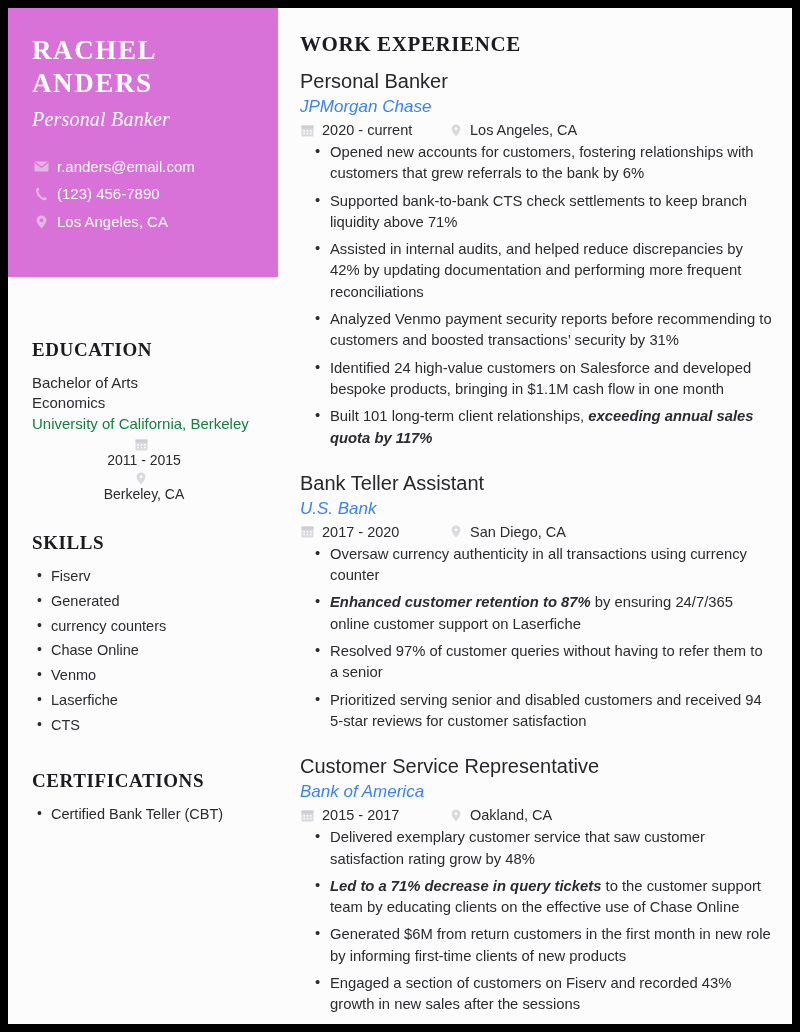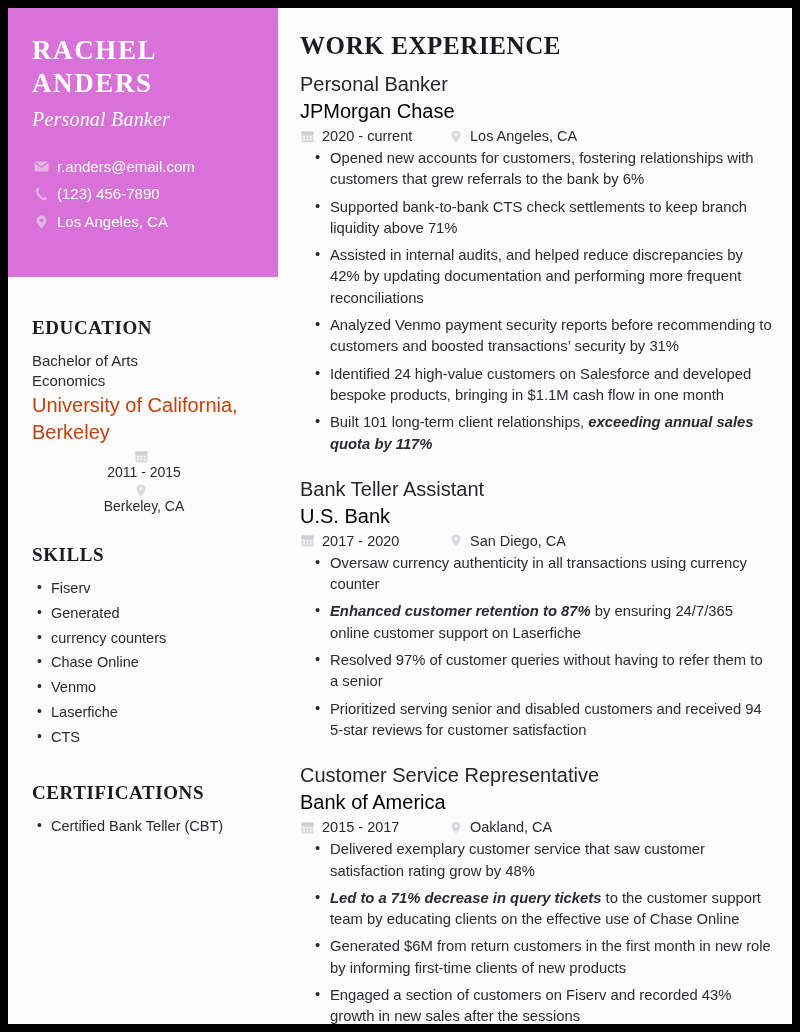--- a/index.html
+++ b/index.html
@@ -87,37 +87,38 @@
   .contact-item .ico svg { display: block; }
   .contact-link {
     color: #ffffff;
     text-decoration: underline;
   }
 
   
   .side-body {
     padding: 40px 22px 0 24px;
     box-sizing: border-box;
+    margin-top: 22px;
   }
   .side-heading {
     font-family: "Liberation Serif", serif;
     font-weight: bold;
     font-size: 19px;
     color: #1b1b20;
     letter-spacing: 0.6px;
     margin: 0 0 12px 0;
   }
   .edu-line {
     font-size: 15px;
     color: #2b2b30;
     line-height: 1.36;
   }
   .edu-school {
-    font-size: 20px;
-    color: #c2410c;
+    font-size: 15px;
+    color: #15803d;
     line-height: 1.36;
     margin-bottom: 3px;
   }
   .meta-row {
     display: flex;
     align-items: center;
     font-size: 14px;
     color: #2b2b30;
     margin-top: 3px;
     flex-direction: column;
@@ -152,36 +153,37 @@
     color: #2b2b30;
     font-size: 14px;
   }
   .gap-skills { margin-top: 30px; }
   .gap-certs { margin-top: 34px; }
 
   
   .main-heading {
     font-family: "Liberation Serif", serif;
     font-weight: bold;
-    font-size: 25px;
+    font-size: 21px;
     color: #1b1b20;
     letter-spacing: 0.6px;
     margin: 0 0 12px 0;
   }
   .job { margin-bottom: 22px; }
   .job-role {
     font-size: 20px;
     color: #27272c;
     line-height: 1.2;
     margin-bottom: 4px;
   }
   .job-company {
-    font-size: 20px;
-    color: #000000;
+    font-size: 17px;
+    color: #3b82f6;
     margin-bottom: 5px;
+    font-style: italic;
   }
   .job-meta {
     display: flex;
     align-items: center;
     font-size: 14.5px;
     color: #2b2b30;
     margin-bottom: 4px;
   }
   .job-meta .slot-date {
     display: flex;

